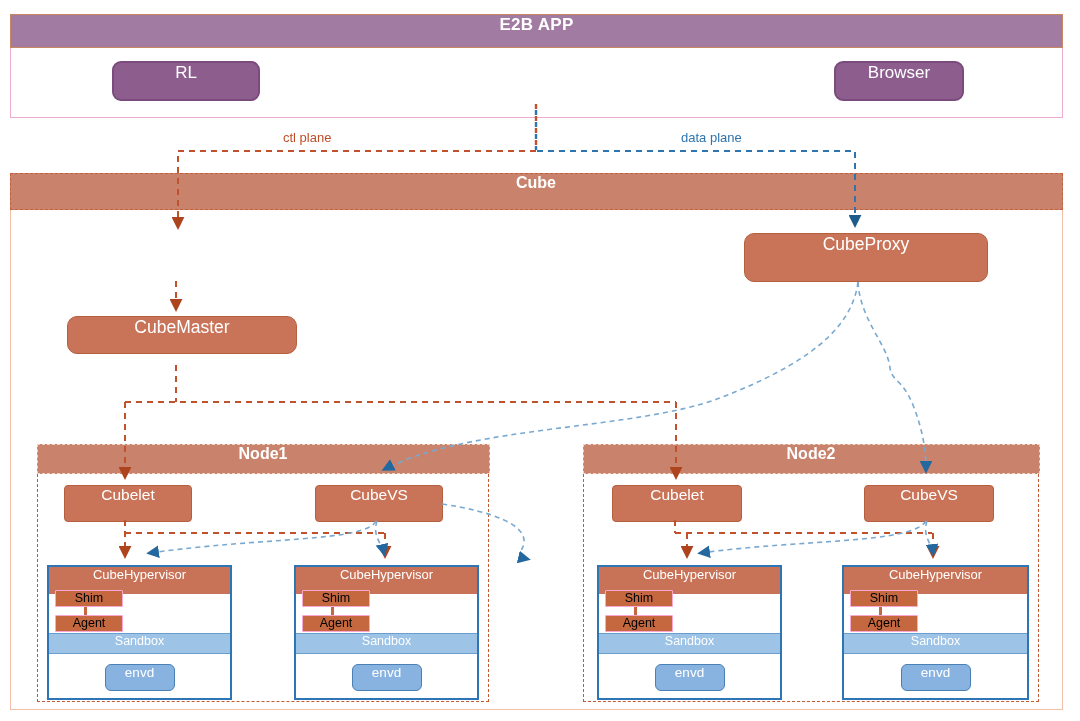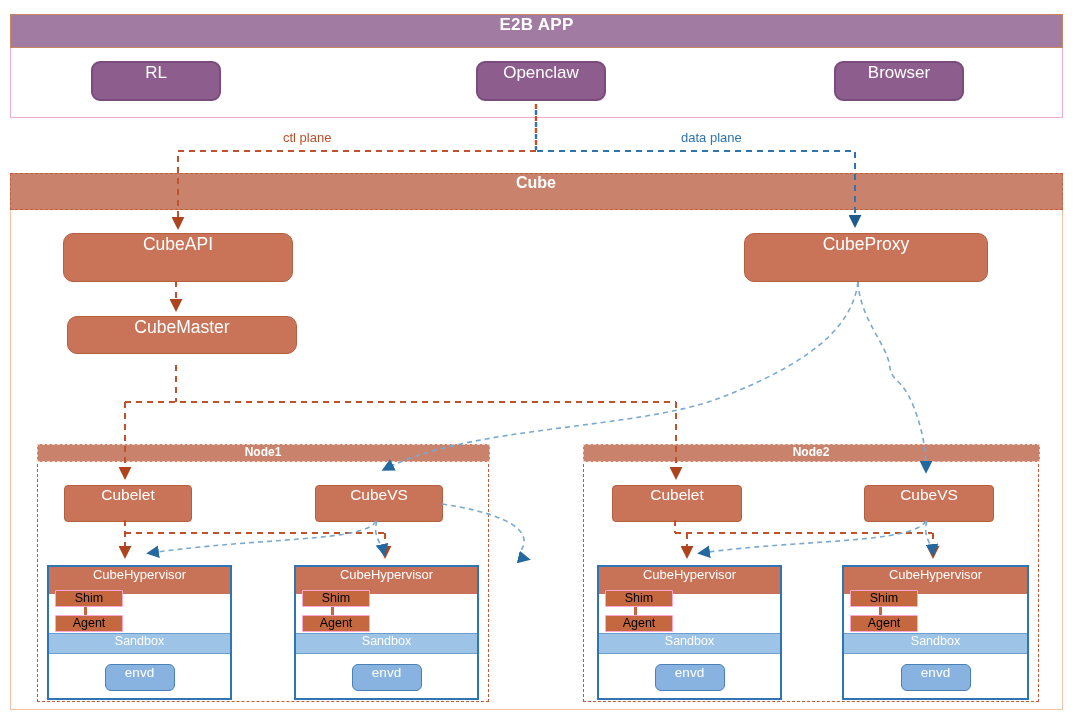--- a/index.html
+++ b/index.html
@@ -26,22 +26,22 @@
   .cube-box{left:10px;top:173px;width:1053px;height:537px;background:#fff;border:1.5px solid #f3c0aa}
   .cube-band{left:-1.5px;top:-1.5px;width:1053px;height:37px;background:#c9826c;border:1.5px dashed #c2603d;
              color:#fff;font-weight:bold;font-size:16px}
 
   
   .sbox{background:#c97458;border:1px solid #b4603f;border-radius:10px;color:#fff;font-size:17.5px}
   .sbox-sm{background:#c97458;border:1px solid #b4603f;border-radius:4px;color:#fff;font-size:15.5px}
 
   
   .node{border:1.5px dashed #c25a36;background:transparent}
-  .node-band{left:-1.5px;top:-1.5px;width:calc(100% + 3px);height:18px;background:#c9826c;
-             border:1.5px dashed #efd3c3;color:#fff;font-weight:bold;font-size:12px}
+  .node-band{left:-1.5px;top:-1.5px;width:calc(100% + 3px);height:30px;background:#c9826c;
+             border:1.5px dashed #efd3c3;color:#fff;font-weight:bold;font-size:16px}
 
   
   .stack{width:185px;height:135px;background:#fff;border:2px solid #2e75b6}
   .stack-band{left:0;top:0;width:100%;height:27px;background:#c87257;color:#fff;
               font-size:13px;font-weight:400}
   .chip{background:#c5683f;border:1px solid #f9a8d4;border-radius:1px;color:#000000;font-size:12.5px}
   .shim{left:6px;top:23px;width:68px;height:17px}
   .chip-link{left:35px;top:40px;width:3px;height:9px;background:#c5683f}
   .agent{left:6px;top:48px;width:68px;height:17px}
   .sandbox{left:0;top:66px;width:100%;height:21px;background:#9dc3e6;border-top:1px solid #6b9dcd;
@@ -53,43 +53,37 @@
 </style>
 </head>
 <body>
 
 <div class="page">
 
   <div class="abs app-box">
     <div class="abs ctr app-band">
       <span>E2B APP</span>
     </div>
-    <div class="abs ctr pbtn" style="left:80px;width:130px">
+    <div class="abs ctr pbtn" style="left:101px;width:148px">
       <span>RL</span>
-    </div>
-    <div class="abs ctr pbtn" style="left:465px;width:130px">
-      <span>Openclaw</span>
     </div>
     <div class="abs ctr pbtn" style="left:823px;width:130px">
       <span>Browser</span>
     </div>
   </div>
 
   <div class="abs lbl lbl-ctl">ctl plane</div>
   <div class="abs lbl lbl-data">data plane</div>
   <div class="abs lbl-host">host net</div>
 
   <div class="abs cube-box">
     <div class="abs ctr cube-band">
       <span>Cube</span>
     </div>
 
-    <div class="abs ctr sbox" style="left:52px;top:59px;width:230px;height:49px">
-      <span>CubeAPI</span>
-    </div>
     <div class="abs ctr sbox" style="left:56px;top:142px;width:230px;height:38px">
       <span>CubeMaster</span>
     </div>
     <div class="abs ctr sbox" style="left:733px;top:59px;width:244px;height:49px">
       <span>CubeProxy</span>
     </div>
 
     <div class="abs node" style="left:26px;top:270px;width:452px;height:258px">
       <div class="abs ctr node-band">
         <span>Node1</span>

